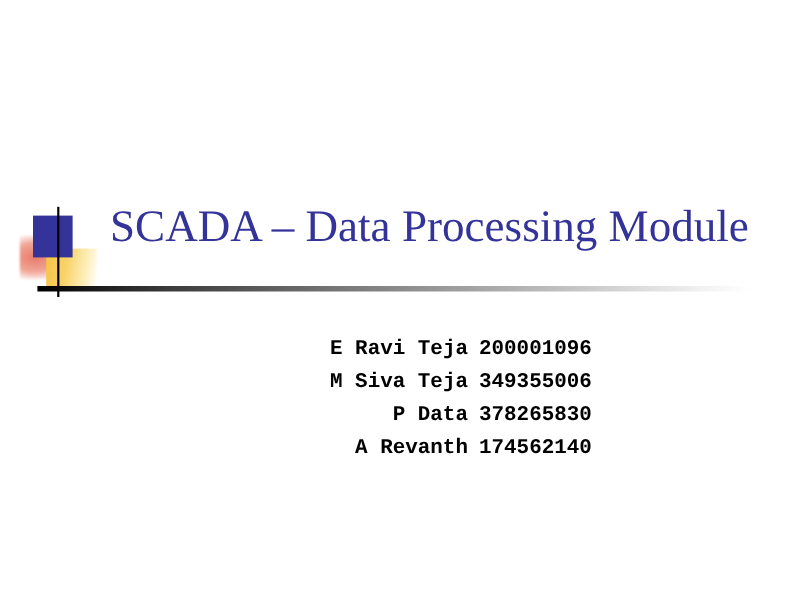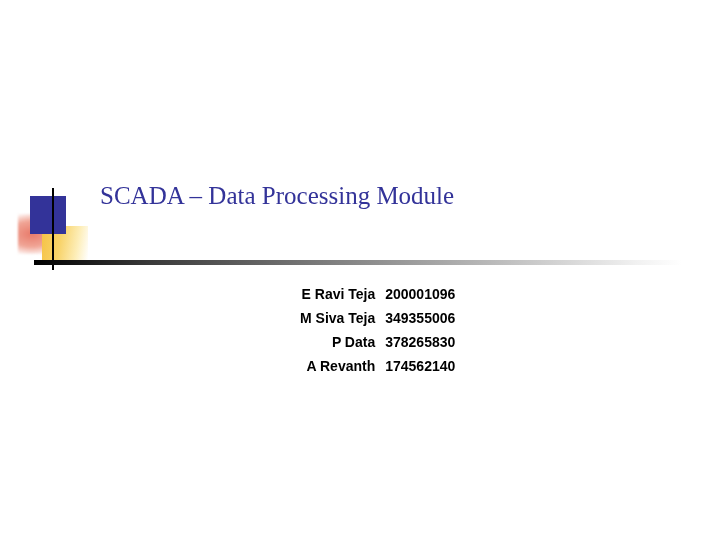--- a/index.html
+++ b/index.html
@@ -74,36 +74,36 @@
     width: 648px;
     height: 5px;
     background: linear-gradient(90deg, #000000 0%, #3a3a3a 18%, #7d7d7d 45%, #bdbdbd 72%, #f1f1f1 93%, #ffffff 100%);
   }
 
   .slide-title {
     position: absolute;
     left: 100px;
     top: 182px;
     width: 600px;
-    font-size: 25px;
+    font-size: 41px;
     line-height: 1.15;
     color: #333399;
     font-family: "Liberation Serif", serif;
     white-space: nowrap;
   }
 
   
   .authors {
     position: absolute;
     left: 300px;
-    top: 284px;
+    top: 304px;
     border-collapse: collapse;
-    font-family: Liberation Sans, sans-serif;
+    font-family: Liberation Mono, monospace;
     font-weight: bold;
-    font-size: 14px;
+    font-size: 19px;
     color: #000000;
   }
   .authors td {
     padding: 2px 0 6px 0;
     vertical-align: top;
     white-space: nowrap;
   }
   .authors td.name {
     text-align: right;
     padding-right: 10px;

